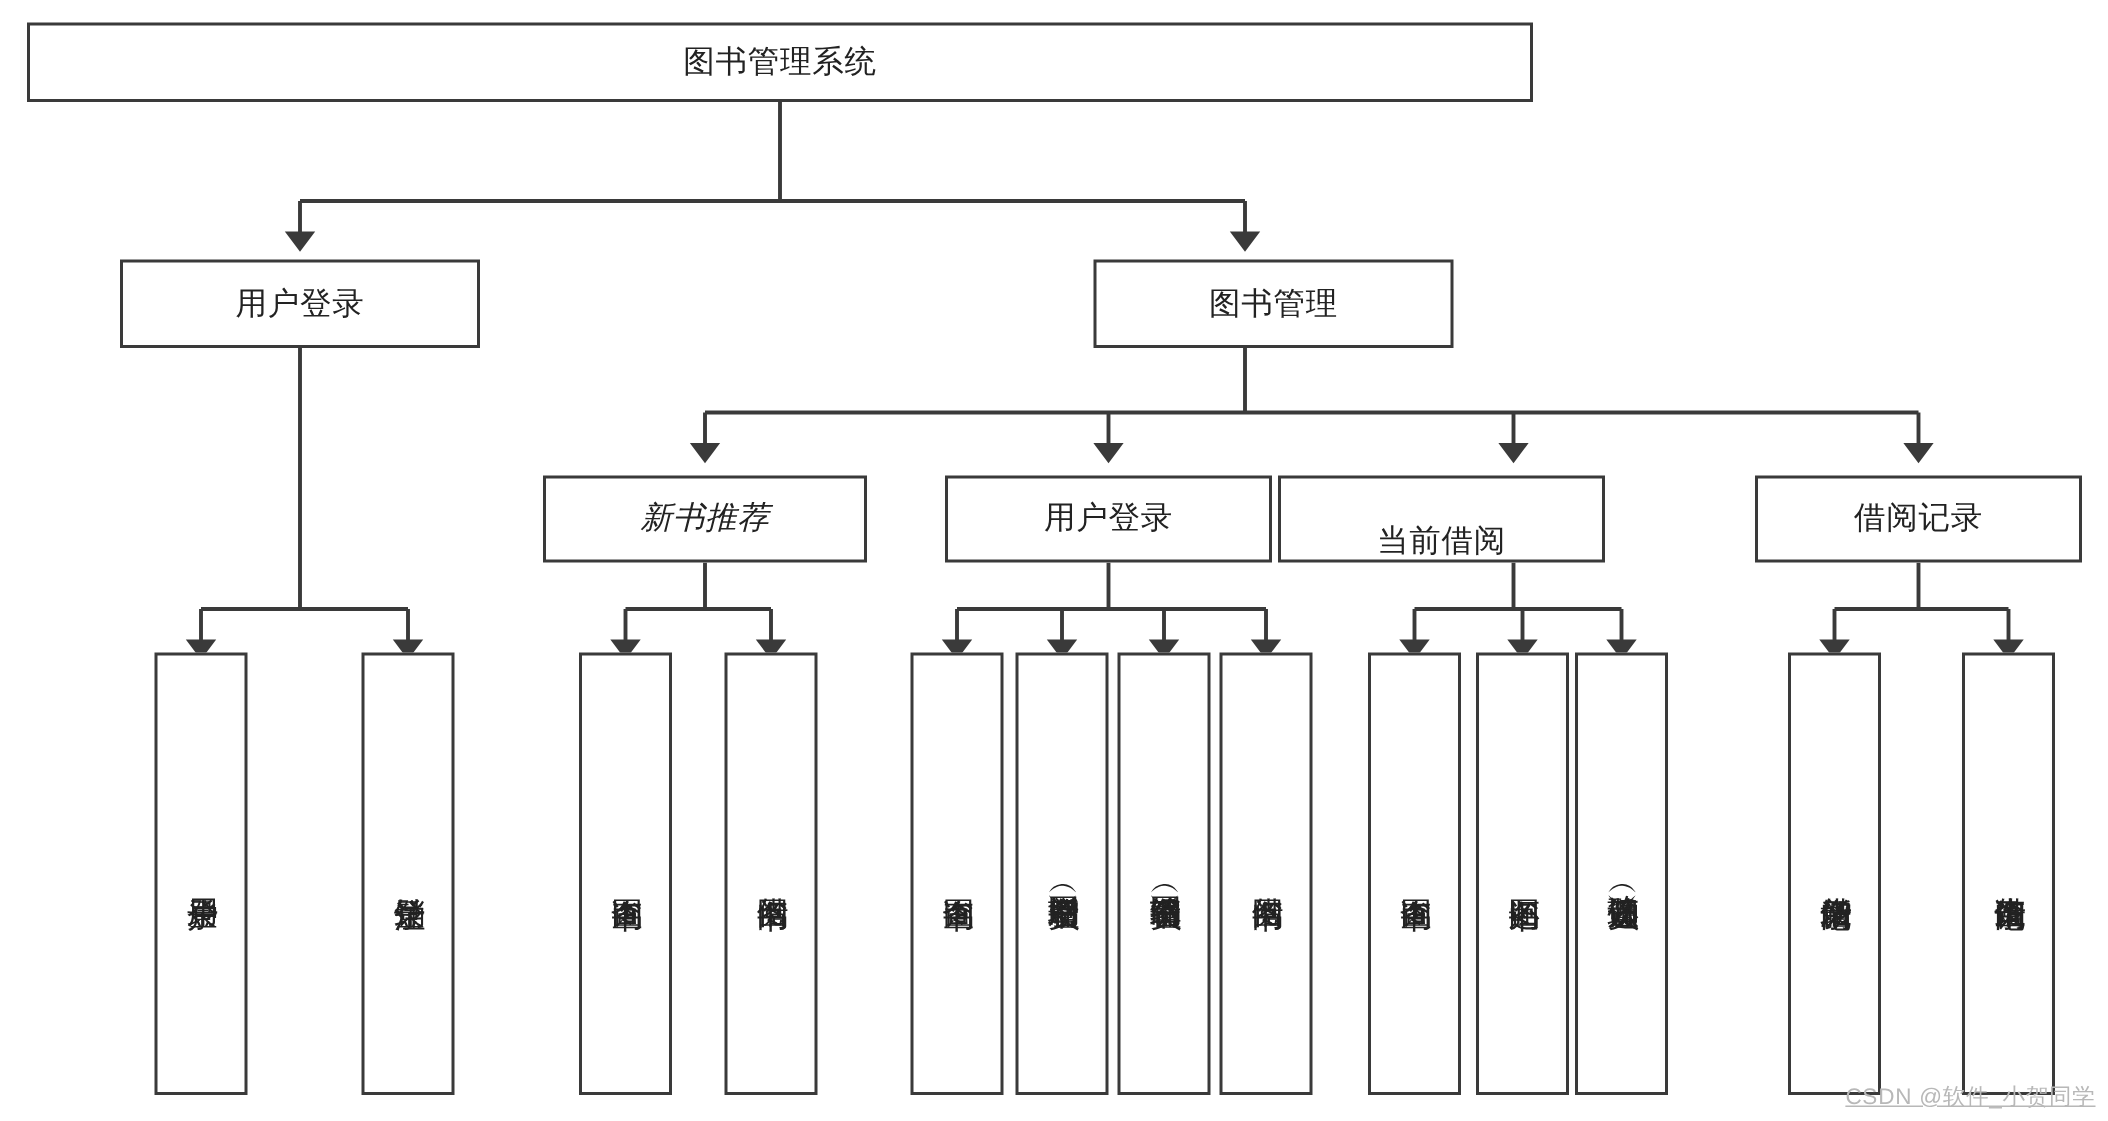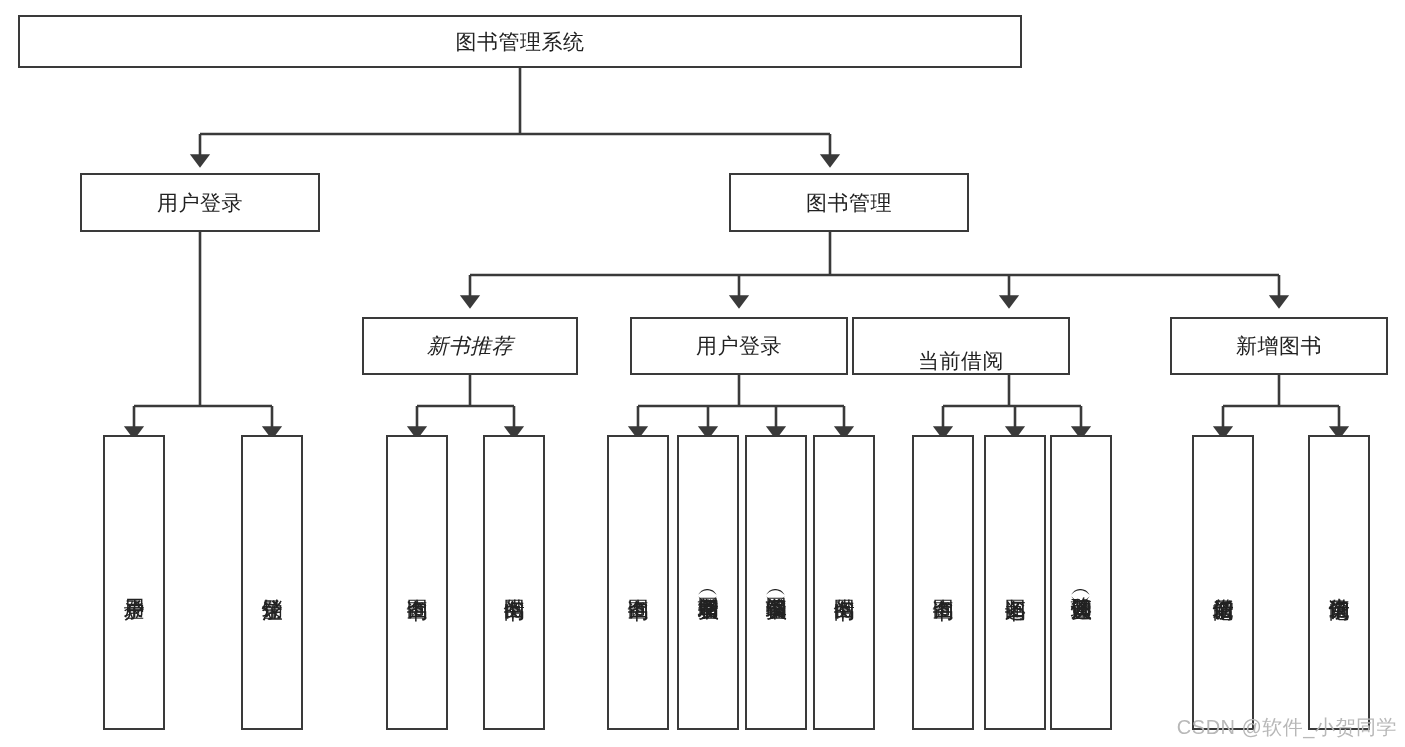--- a/index.html
+++ b/index.html
@@ -56,25 +56,26 @@
     display: block;
   }
   .node-label {
     display: block;
     white-space: nowrap;
   }
   #watermark {
     position: absolute;
     right: 8px;
     bottom: 6px;
-    font-size: 20px;
+    font-size: 15px;
     color: #b8b8b8;
     letter-spacing: 0.5px;
     white-space: nowrap;
     user-select: none;
+    text-decoration: underline;
   }
 </style>
 </head>
 <body>
 
 <div id="diagram-root">
 
   <svg id="edges-layer" width="1405" height="747" viewBox="0 0 1405 747">
     <defs>
       <marker id="arrow" markerWidth="9" markerHeight="9" refX="2.2" refY="4.5" orient="auto" markerUnits="strokeWidth">
@@ -131,21 +132,21 @@
       <div class="node horizontal" style="left: 362px; top: 317px; width: 216px; height: 58px; font-style: italic;">
         <span class="node-label">新书推荐</span>
       </div>
       <div class="node horizontal" style="left: 630px; top: 317px; width: 218px; height: 58px;">
         <span class="node-label">用户登录</span>
       </div>
       <div class="node horizontal" style="left: 852px; top: 317px; width: 218px; height: 58px; align-items: flex-end;">
         <span class="node-label">当前借阅</span>
       </div>
       <div class="node horizontal" style="left: 1170px; top: 317px; width: 218px; height: 58px;">
-        <span class="node-label">新增图书</span>
+        <span class="node-label">借阅记录</span>
       </div>
       <div class="node vertical" style="left: 103px; top: 435px; width: 62px; height: 295px;">
         <span class="node-label">用户登录</span>
       </div>
       <div class="node vertical" style="left: 241px; top: 435px; width: 62px; height: 295px;">
         <span class="node-label">注销登录</span>
       </div>
       <div class="node vertical" style="left: 386px; top: 435px; width: 62px; height: 295px;">
         <span class="node-label">查询图书</span>
       </div>

